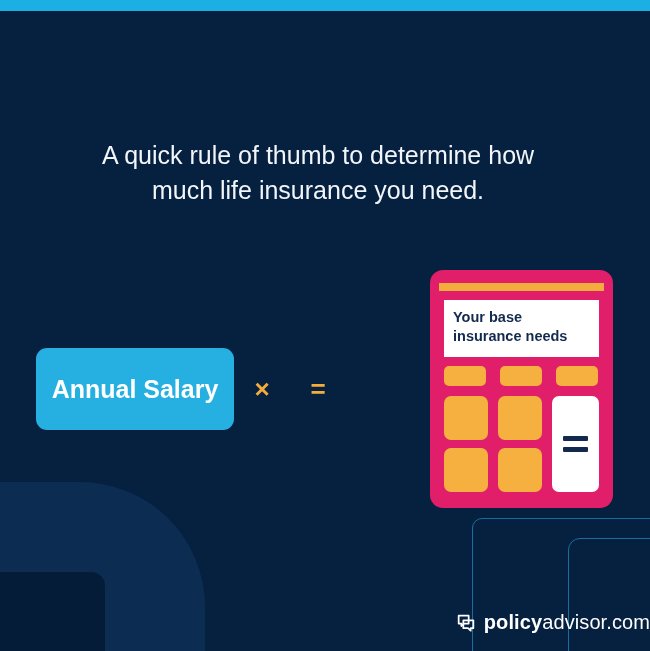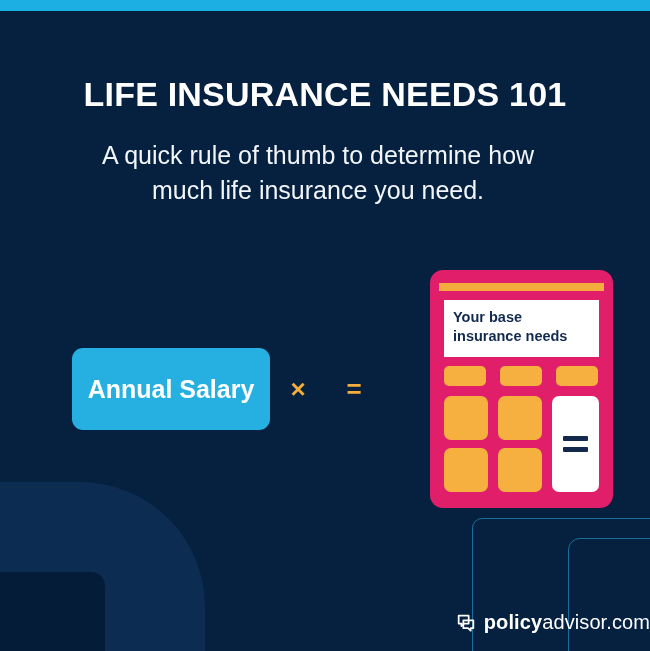--- a/index.html
+++ b/index.html
@@ -111,21 +111,20 @@
   }
 
   
   .formula {
     position: absolute;
     left: 36px;
     top: 348px;
     width: 390px;
     height: 82px;
     display: flex;
-    margin-left: 36px;
   }
   .pill {
     background: #26b0e2;
     border-radius: 11px;
     color: #ffffff;
     display: flex;
     align-items: center;
     justify-content: center;
     text-align: center;
     font-weight: bold;
@@ -281,21 +280,20 @@
     <div class="shape-lightnavy"></div>
     <div class="shape-darknavy"></div>
     <div class="shape-outline-a"></div>
     <div class="shape-outline-b"></div>
   </div>
 
   <div class="top-bar"></div>
 
   <div class="content">
 
-    <div class="title">LIFE INSURANCE NEEDS 101</div>
 
     <div class="subtitle">A quick rule of thumb to determine how much life insurance you need.</div>
 
     <div class="formula">
       <div class="pill pill-salary">Annual Salary</div>
 
       <div class="op op-times">×</div>
 
 
       <div class="op op-equals">=</div>

